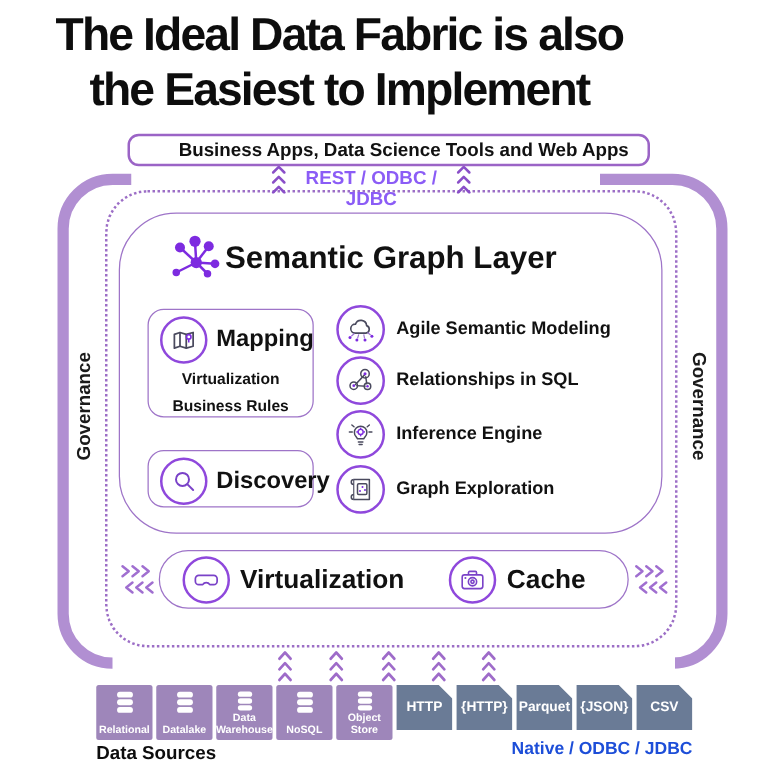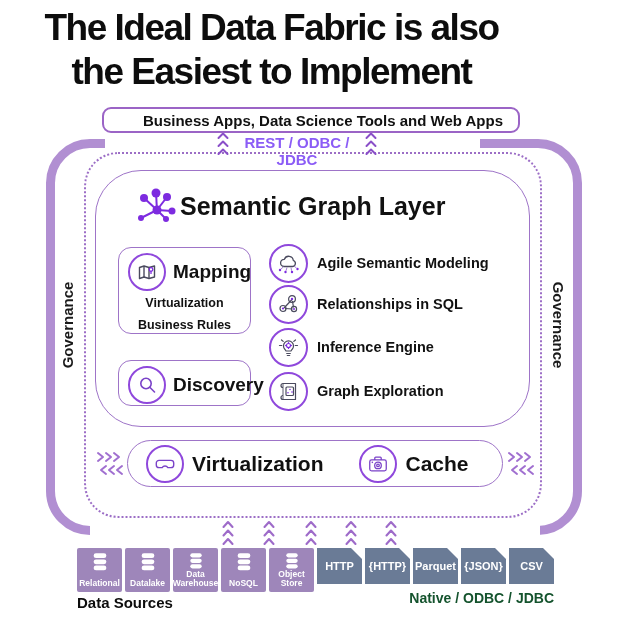--- a/index.html
+++ b/index.html
@@ -56,21 +56,21 @@
   
   .src-purple{position:absolute;top:548px;width:45px;height:44px;background:#9e86ba;border-radius:2px;
               display:flex;flex-direction:column;align-items:center;justify-content:space-between;
               padding:4px 1px 3px;box-sizing:border-box;z-index:3;}
   .src-label{font-size:8.5px;font-weight:700;color:#fff;text-align:center;line-height:1.12;}
   .src-gray{position:absolute;top:548px;width:45px;height:36px;background:#6a7b96;
             clip-path:polygon(0 0, 34px 0, 45px 11px, 45px 36px, 0 36px);
             display:flex;align-items:center;justify-content:center;
             font-size:11px;font-weight:700;color:#fff;z-index:3;}
   .data-sources-label{position:absolute;left:77px;top:594px;font-size:15px;font-weight:700;color:#0d0d0d;}
-  .native-label{position:absolute;right:73px;top:590px;font-size:14px;font-weight:700;color:#14532d;}
+  .native-label{position:absolute;right:73px;top:590px;font-size:14px;font-weight:700;color:#1d4ed8;}
   svg{display:block;}
 </style>
 </head>
 <body>
 
 <div class="canvas">
 
   <div class="title">
     <div>The Ideal Data Fabric is also</div>
     <div>the Easiest to Implement</div>

